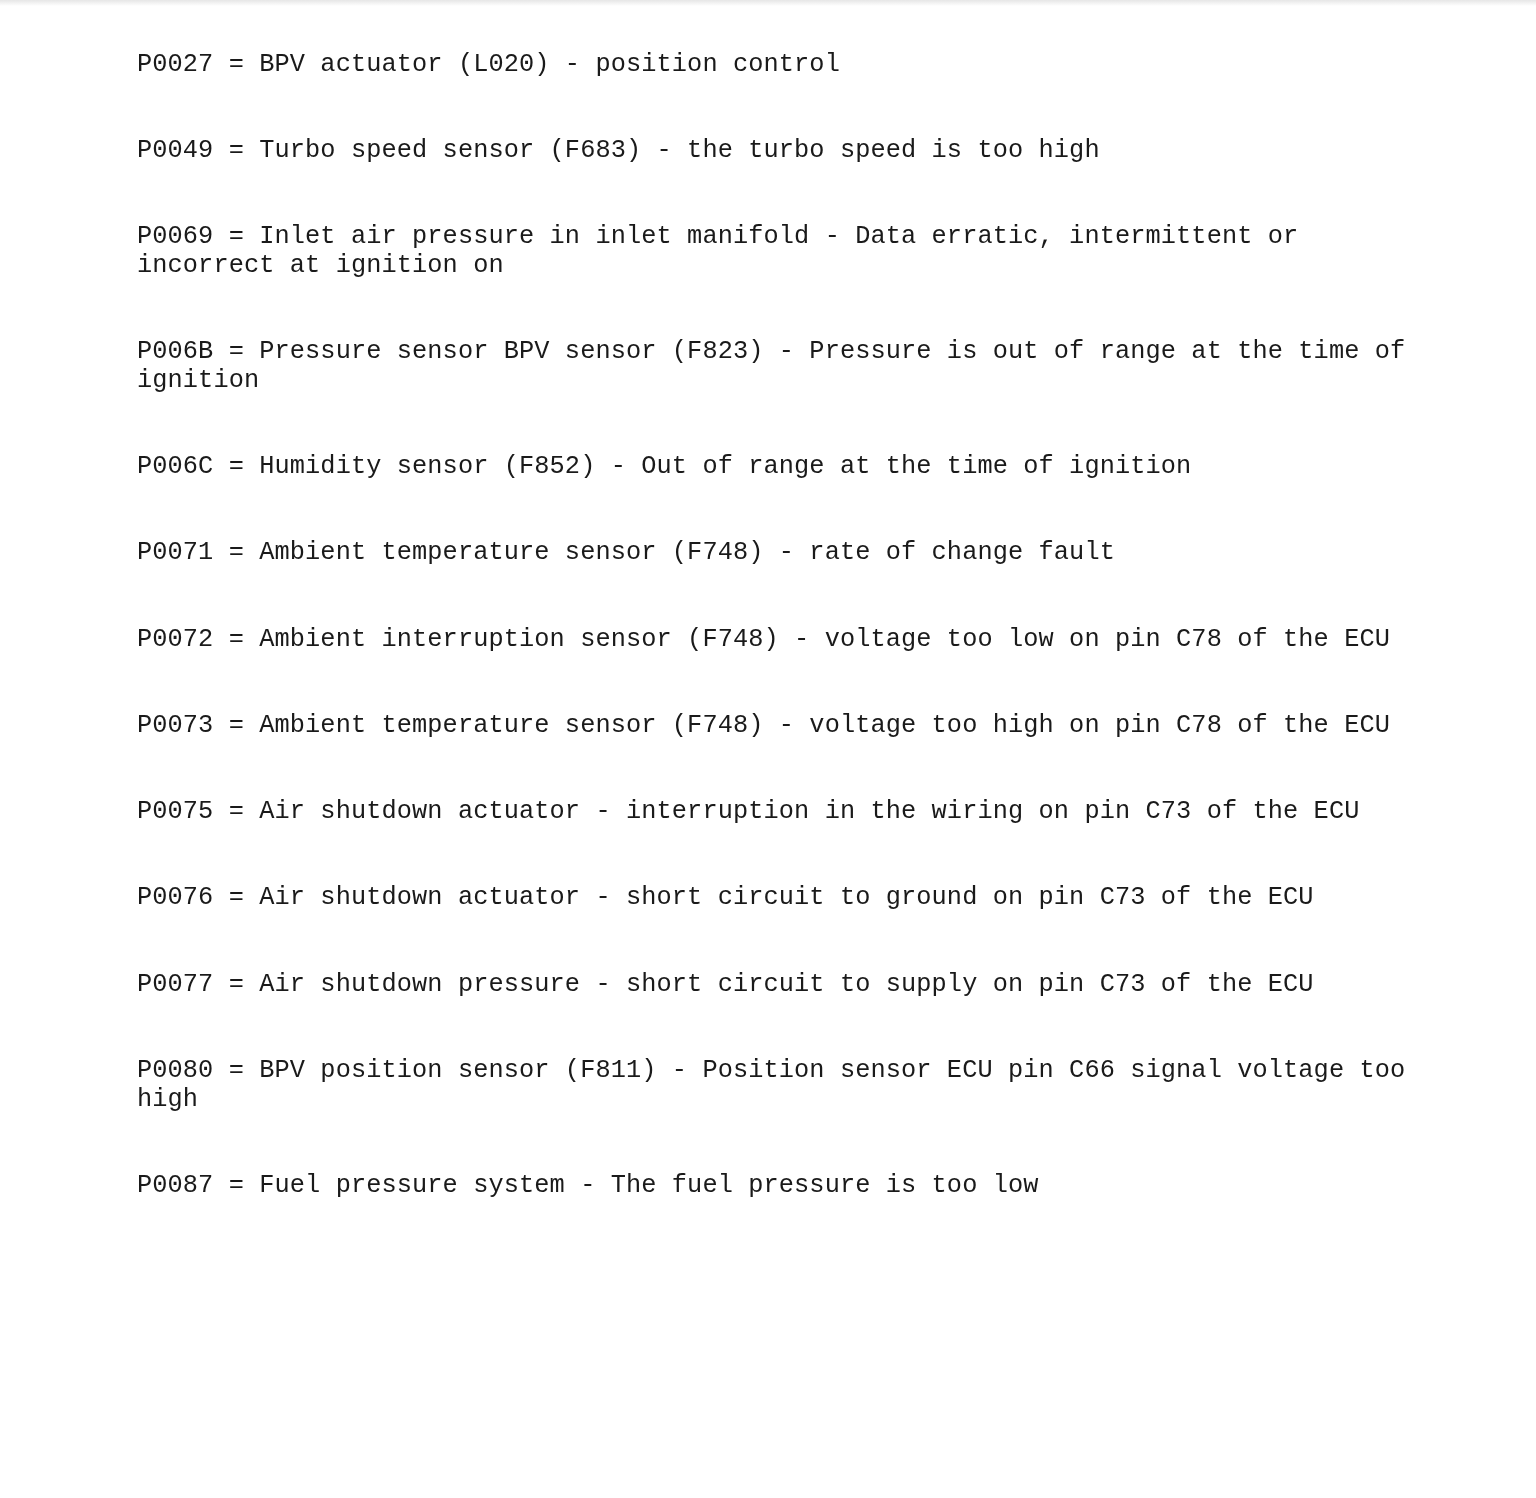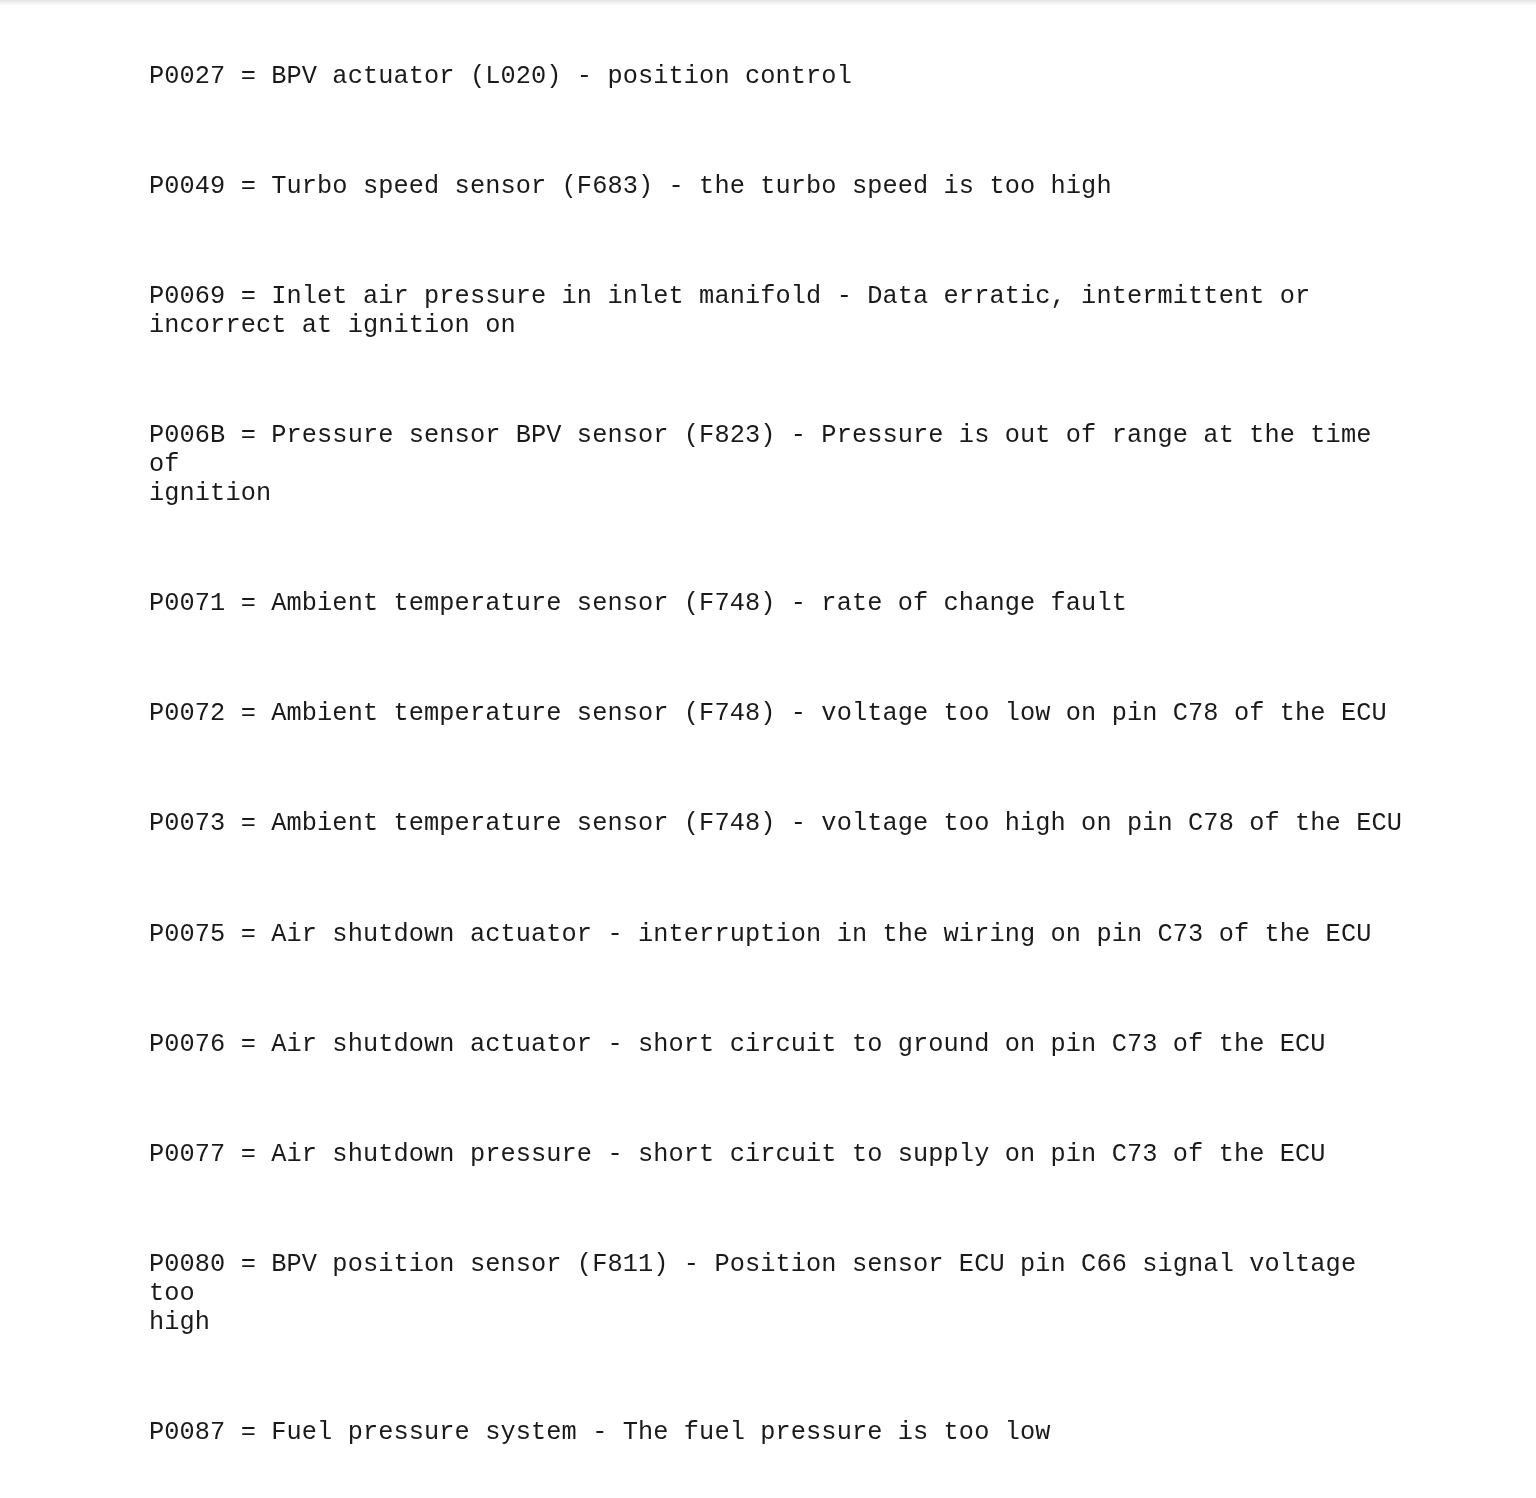--- a/index.html
+++ b/index.html
@@ -22,43 +22,44 @@
     font-size: 25.3px;
     line-height: 28.75px;
     color: #1a1a1a;
     white-space: pre-wrap;
     word-break: normal;
     overflow-wrap: normal;
     letter-spacing: 0.1px;
   }
   .entry {
     display: block;
-    margin: 12px;
+    margin: 0;
   }
   .top-shadow {
     position: absolute;
     left: 0; top: 0;
     width: 1536px; height: 6px;
     background: linear-gradient(#e6e6e6, rgba(255,255,255,0));
   }
 </style>
 </head>
 <body>
 
 <div class="top-shadow"></div>
 
 <div class="page">
   <div class="entry">P0027 = BPV actuator (L020) - position control</div>
   <div class="entry">P0049 = Turbo speed sensor (F683) - the turbo speed is too high</div>
   <div class="entry">P0069 = Inlet air pressure in inlet manifold - Data erratic, intermittent or
 incorrect at ignition on</div>
   <div class="entry">P006B = Pressure sensor BPV sensor (F823) - Pressure is out of range at the time of
 ignition</div>
+  <div class="entry">P006C = Humidity sensor (F852) - Out of range at the time of ignition</div>
   <div class="entry">P0071 = Ambient temperature sensor (F748) - rate of change fault</div>
-  <div class="entry">P0072 = Ambient temperature sensor (F748) - voltage too low on pin C78 of the ECU</div>
+  <div class="entry">P0072 = Ambient interruption sensor (F748) - voltage too low on pin C78 of the ECU</div>
   <div class="entry">P0073 = Ambient temperature sensor (F748) - voltage too high on pin C78 of the ECU</div>
   <div class="entry">P0075 = Air shutdown actuator - interruption in the wiring on pin C73 of the ECU</div>
   <div class="entry">P0076 = Air shutdown actuator - short circuit to ground on pin C73 of the ECU</div>
   <div class="entry">P0077 = Air shutdown pressure - short circuit to supply on pin C73 of the ECU</div>
   <div class="entry">P0080 = BPV position sensor (F811) - Position sensor ECU pin C66 signal voltage too
 high</div>
   <div class="entry">P0087 = Fuel pressure system - The fuel pressure is too low</div>
   
   
   

